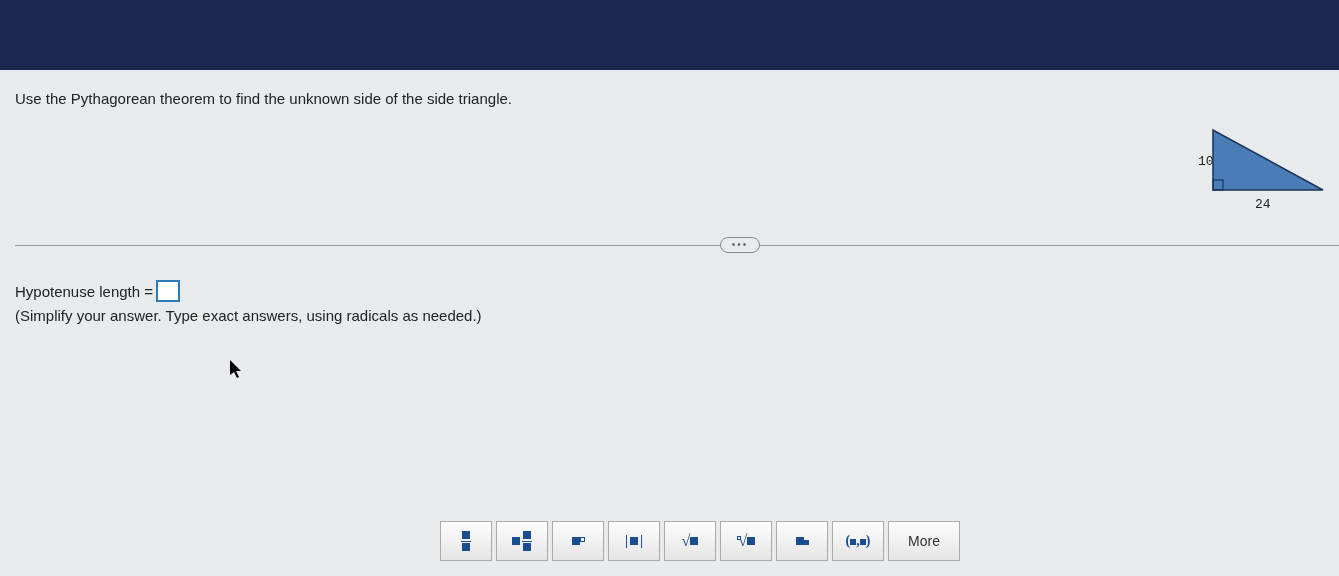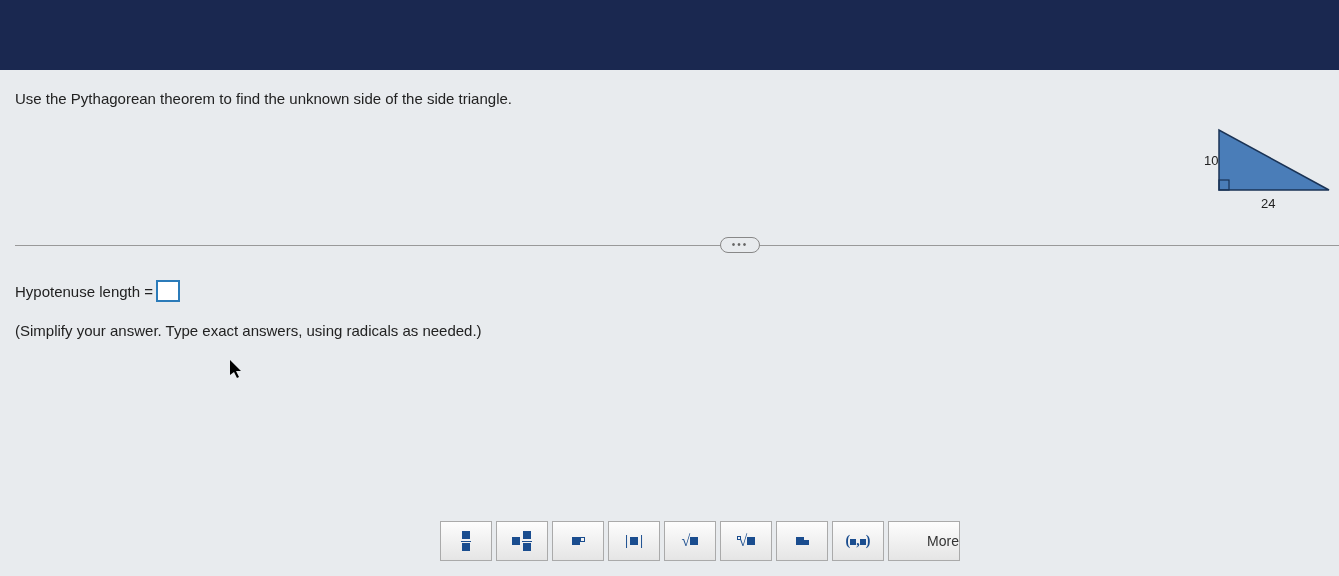--- a/index.html
+++ b/index.html
@@ -23,22 +23,23 @@
     .content-area {
       padding: 20px 15px 0 15px;
     }
     .question-text {
       font-size: 15px;
       color: #222;
       margin-bottom: 10px;
     }
     .triangle-container {
       position: absolute;
-      right: 0;
+      right: 6px;
       top: 120px;
+      font-family: Liberation Mono, monospace;
     }
     .triangle-svg {
       display: block;
     }
     .separator-line {
       position: absolute;
       top: 245px;
       left: 15px;
       right: 0;
       height: 1px;
@@ -67,21 +68,21 @@
     .answer-section {
       position: absolute;
       top: 280px;
       left: 15px;
     }
     .answer-row {
       display: flex;
       align-items: center;
       font-size: 15px;
       color: #222;
-      margin-bottom: 20px;
+      margin-bottom: 5px;
     }
     .answer-input {
       width: 24px;
       height: 22px;
       border: 2px solid #2b7bb9;
       background: #fff;
       margin-left: 3px;
       font-size: 14px;
       text-align: center;
     }
@@ -115,21 +116,20 @@
       cursor: pointer;
       font-size: 14px;
       color: #1a4d8f;
       font-family: 'Times New Roman', serif;
     }
     .more-btn {
       width: 72px;
       font-family: Arial, sans-serif;
       color: #333;
       font-size: 14px;
-      justify-content: flex-end;
     }
     .frac {
       display: inline-flex;
       flex-direction: column;
       align-items: center;
       line-height: 1;
       font-size: 11px;
     }
     .frac .num {
       border-bottom: 1px solid #1a4d8f;

